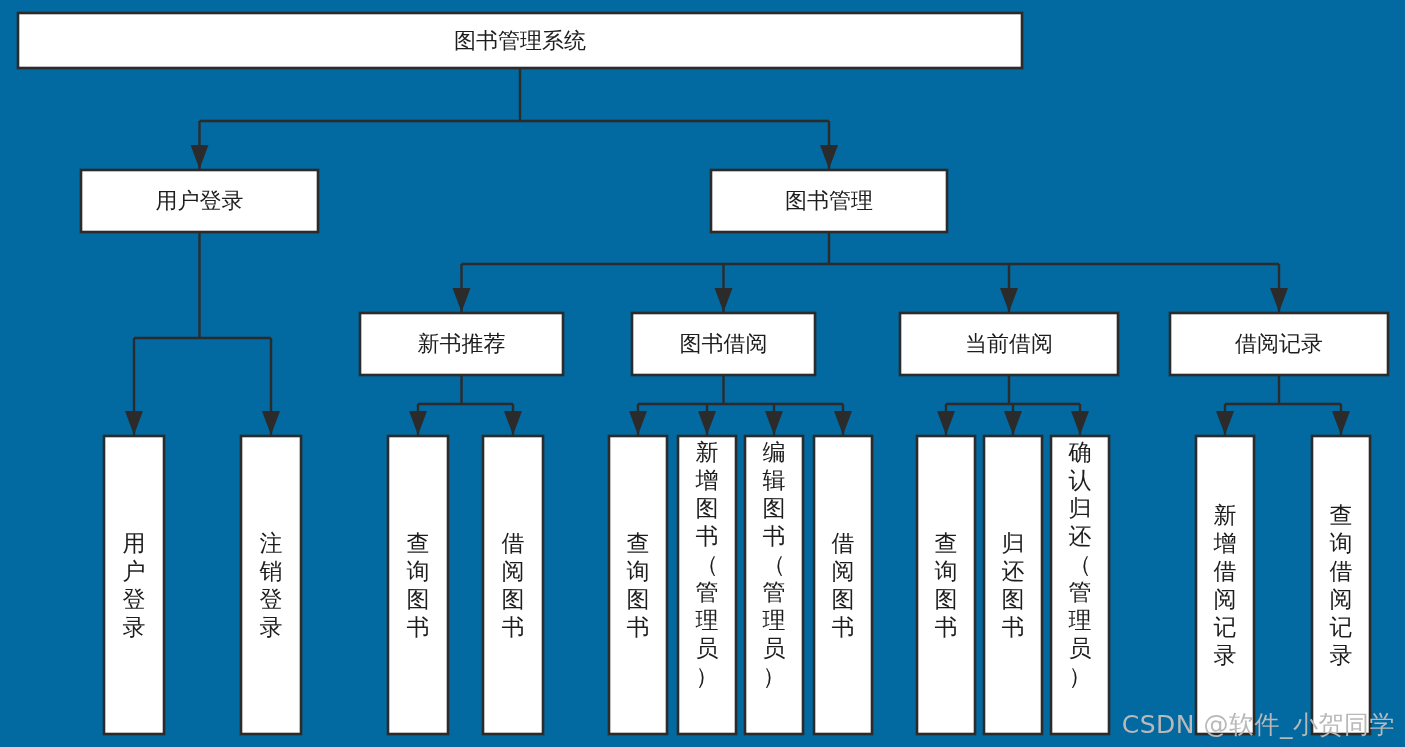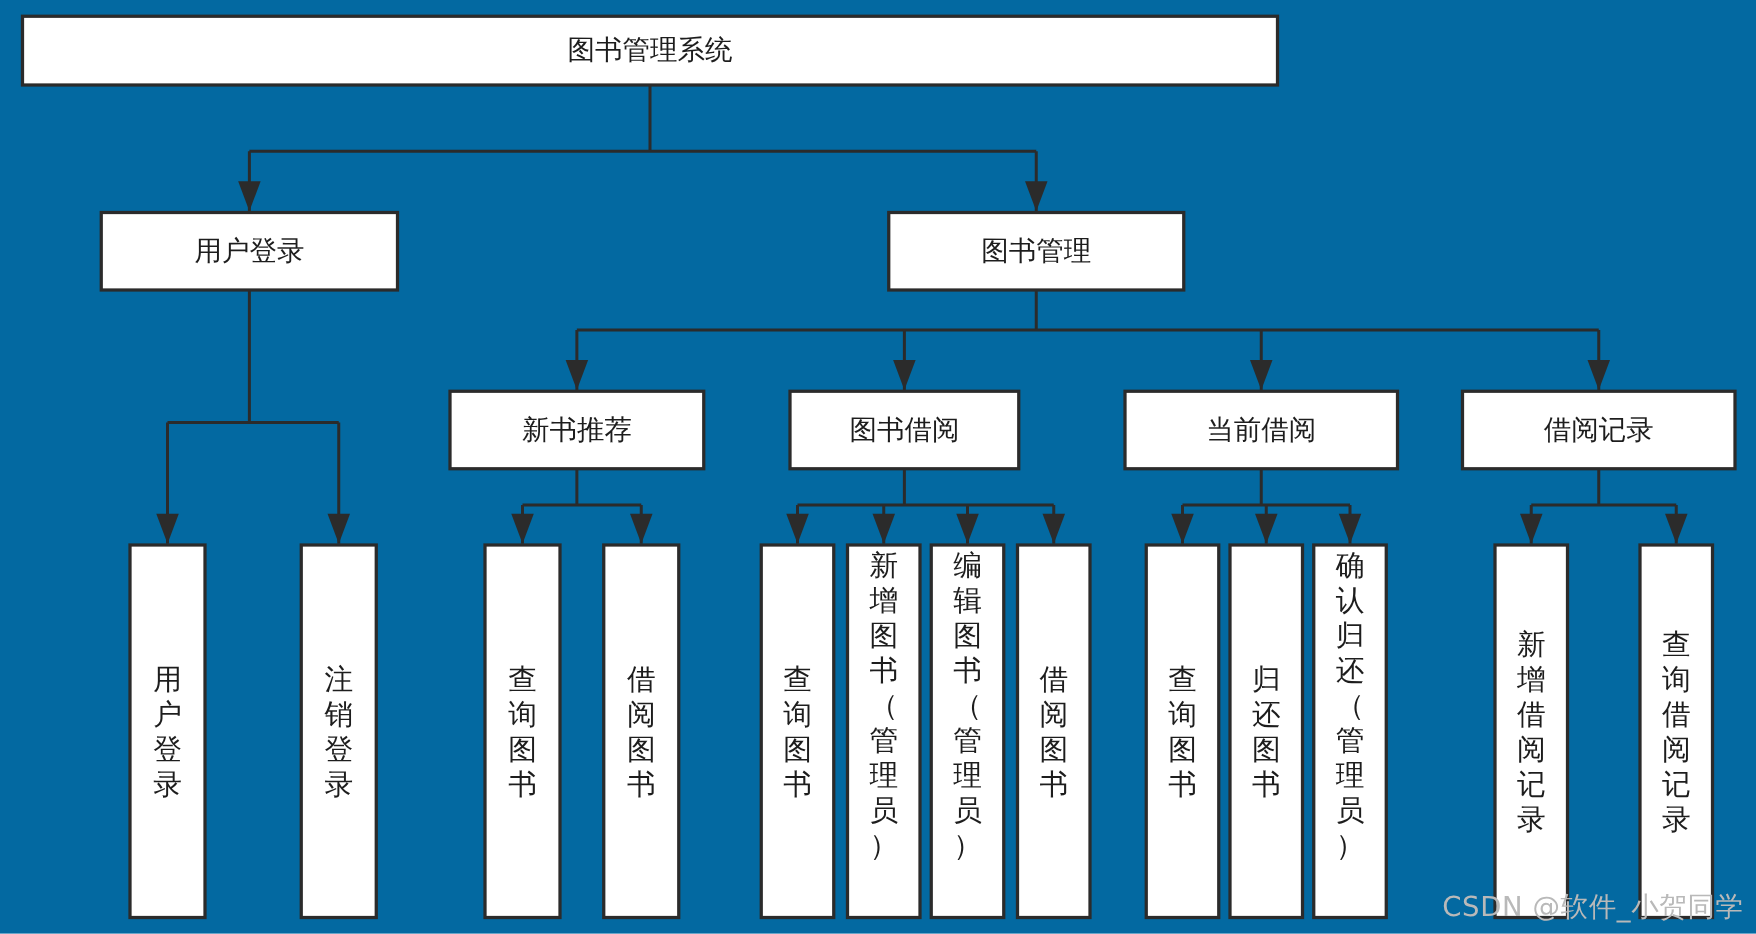--- a/index.html
+++ b/index.html
@@ -50,21 +50,21 @@
     fill: #1d1d1d;
     font-family: "DejaVu Sans", "Liberation Sans", sans-serif;
     font-size: 23px;
     text-anchor: middle;
   }
   .watermark-text {
     position: absolute;
     right: 10px;
     bottom: 6px;
     font-family: "DejaVu Sans", "Liberation Sans", sans-serif;
-    font-size: 22px;
+    font-size: 25px;
     color: #b9b9b9;
     letter-spacing: 0.5px;
     white-space: nowrap;
     user-select: none;
   }
 </style>
 </head>
 <body>
 
 <div id="diagram-root">

